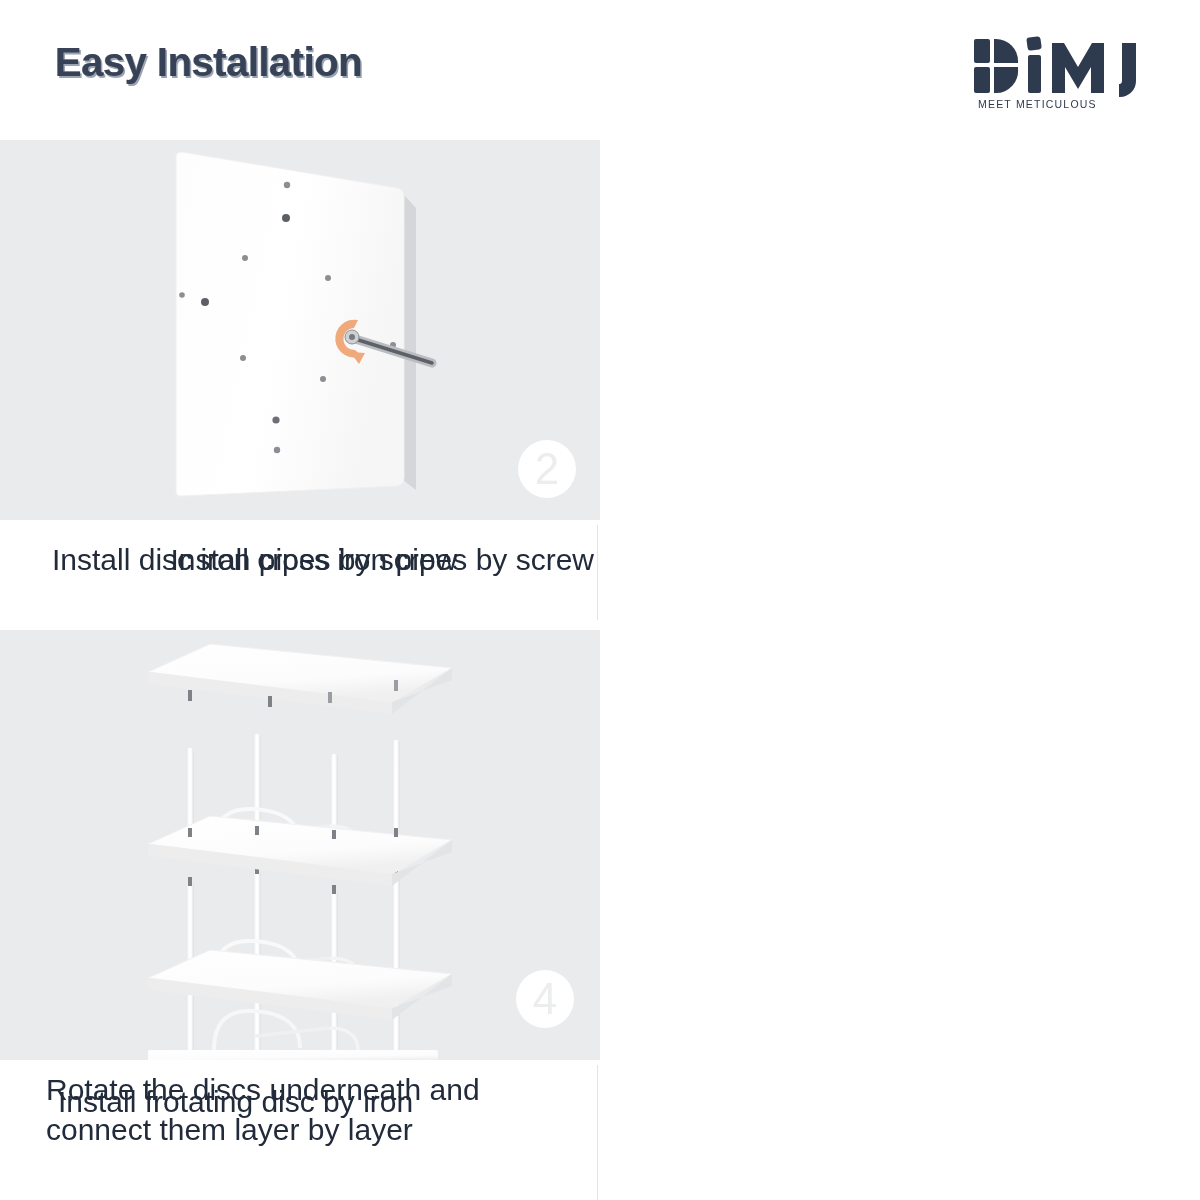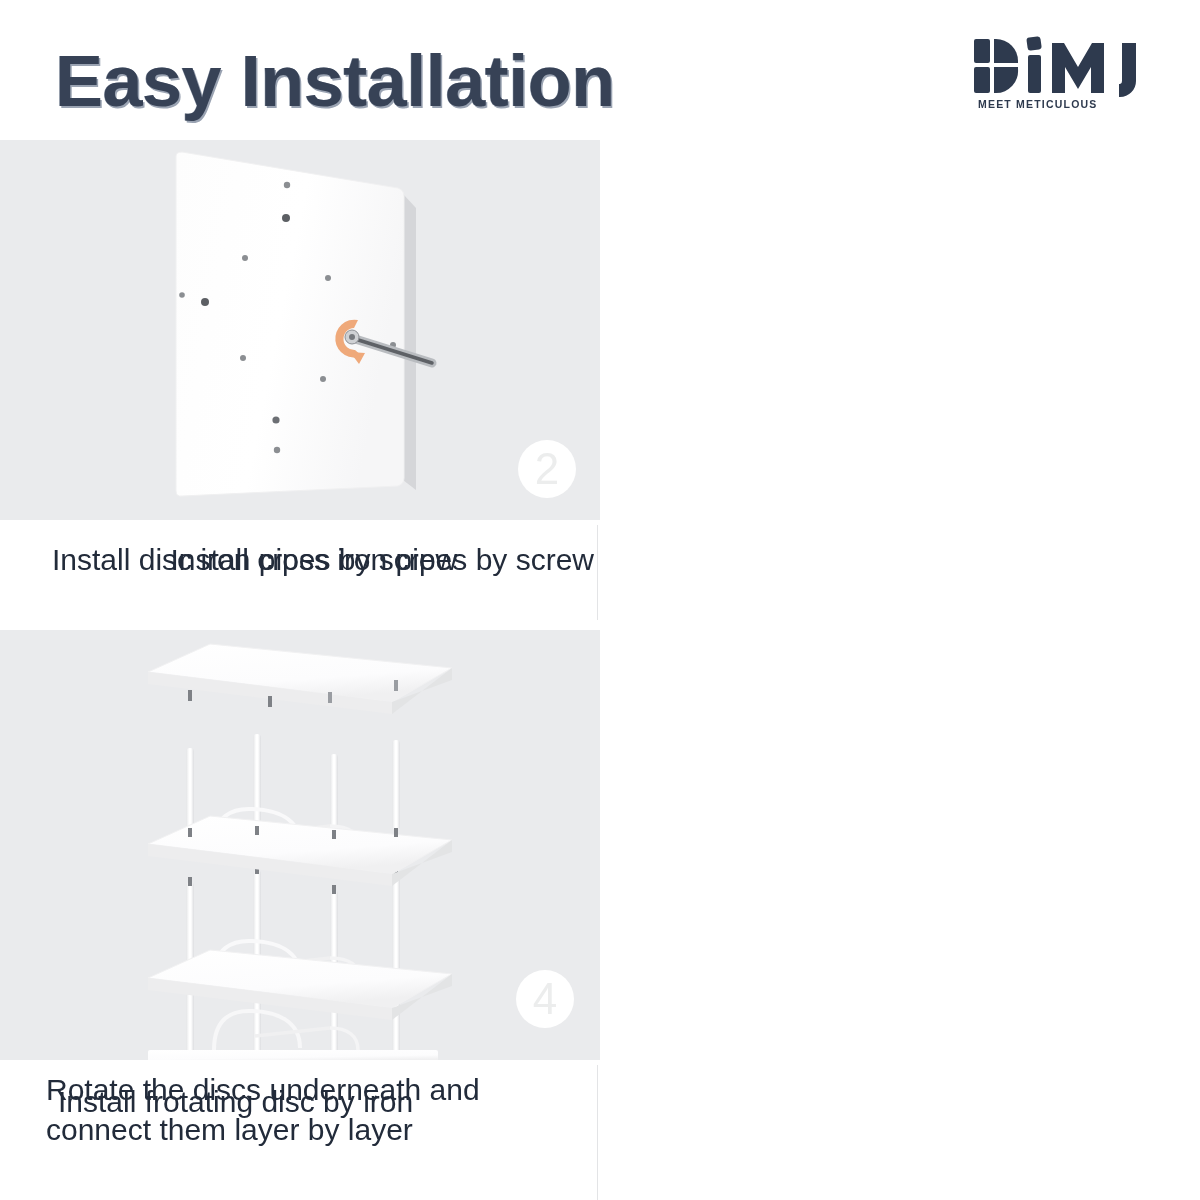--- a/index.html
+++ b/index.html
@@ -11,36 +11,36 @@
   }
   .page { position: relative; width: 1200px; height: 1200px; background: #fff; }
 
   
   .header {
     position: absolute; left: 0; top: 0; width: 1200px; height: 140px;
     background: #ffffff;
   }
   .title {
     position: absolute; left: 55px; top: 40px;
-    font-size: 72px; font-weight: bold; letter-spacing: -0.5px;
+    font-size: 40px; font-weight: bold; letter-spacing: -0.5px;
     color: #374256;
     text-shadow: 1.5px 1.5px 0 #9aa3b2, -0.5px -0.5px 0 #8e98a8;
     font-family: "Liberation Sans", sans-serif;
     white-space: nowrap;
   }
 
   
   .logo {
     position: absolute; right: 38px; top: 35px;
     width: 190px; height: 85px;
   }
   .logo-mark { position: absolute; left: 0; top: 0; width: 190px; height: 62px; }
   .logo-sub {
     position: absolute; left: 6px; top: 63px;
-    font-size: 10.5px; letter-spacing: 1.2px; font-weight: bold;
+    font-size: 10.5px; letter-spacing: 1.2px; font-weight: normal;
     color: #2e3a4e; white-space: nowrap;
     font-family: "Liberation Sans", sans-serif;
   }
 
   
   .grid {
     position: absolute; left: 0; top: 140px; width: 1200px; height: 1060px;
   }
   .cell { position: absolute; }
   .cell-tl { left: 0;   top: 0;   width: 594px; height: 482px; }

